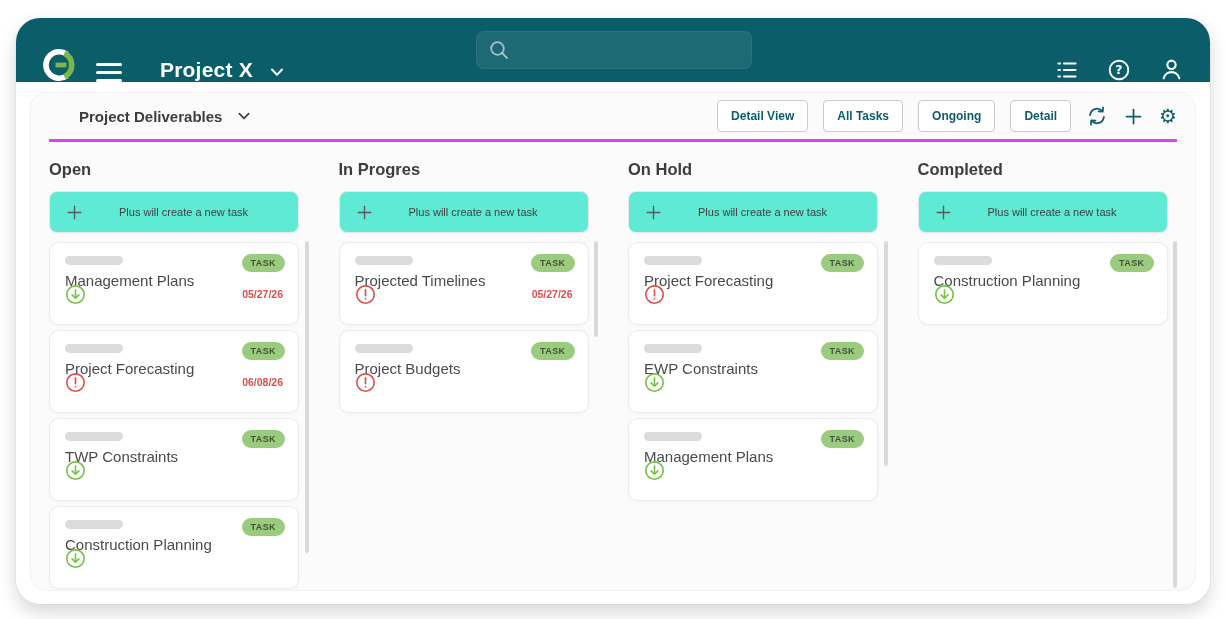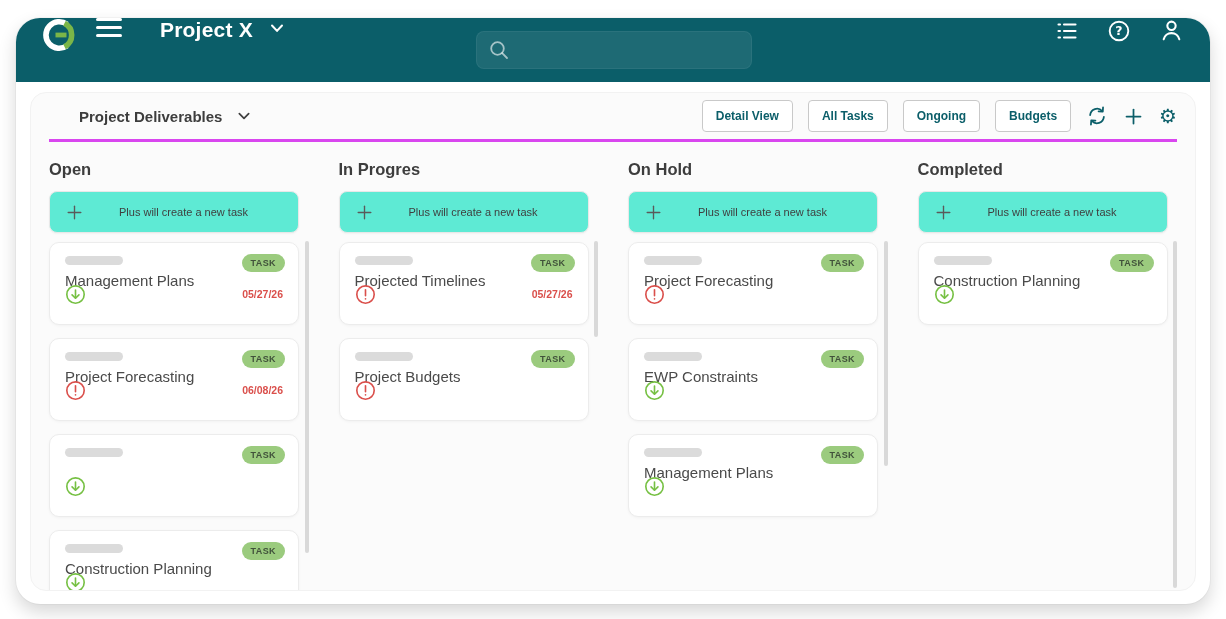--- a/index.html
+++ b/index.html
@@ -14,21 +14,21 @@
     --txt-title:#4A4A4A;
   }
   *{box-sizing:border-box;margin:0;padding:0;}
   html,body{width:1226px;height:619px;background:#ffffff;overflow:hidden;
     font-family:"Liberation Sans","DejaVu Sans",sans-serif;}
   .window{position:absolute;left:16px;top:18px;width:1194px;height:586px;
     background:#fff;border-radius:24px;
     box-shadow:0 8px 18px rgba(0,0,0,.16),0 0 0 1px rgba(0,0,0,.03);}
   
   .appbar{position:relative;height:64px;background:var(--teal);
-    border-radius:24px 24px 0 0;display:flex;align-items:flex-start;padding:0 26px;}
+    border-radius:24px 24px 0 0;display:flex;align-items:flex-end;padding:0 26px;}
   .logo{width:34px;height:34px;flex:0 0 auto;}
   .hamburger{margin-left:20px;display:flex;flex-direction:column;gap:5px;cursor:pointer;}
   .hamburger span{display:block;width:26px;height:3px;background:#fff;border-radius:2px;}
   .app-title{margin-left:38px;color:#fff;font-size:21px;font-weight:bold;letter-spacing:.2px;}
   .title-chev{margin-left:14px;display:flex;align-items:center;}
   .search{position:absolute;left:460px;top:13px;width:276px;height:38px;
     background:rgba(255,255,255,.08);border:1px solid rgba(255,255,255,.06);
     border-radius:8px;display:flex;align-items:center;padding:0 10px;}
   .search input{flex:1;background:transparent;border:none;outline:none;color:#fff;
     font-size:14px;margin-left:8px;font-family:"Liberation Sans","DejaVu Sans",sans-serif;}
@@ -50,21 +50,21 @@
   .gear-glyph{font-size:20px;line-height:20px;color:var(--teal);
     font-family:"DejaVu Sans",sans-serif;}
   
   .board{display:flex;gap:30px;padding:12px 18px 0;}
   .column{width:262px;position:relative;}
   .col-title{font-size:16.5px;font-weight:bold;color:var(--txt-dark);margin-top:6px;}
   .newtask{margin-top:12px;width:250px;height:42px;background:#5eead4;border:1px solid #E8E8E8;
     border-radius:8px;display:flex;align-items:center;padding:0 15px;cursor:pointer;
     box-shadow:0 1px 2px rgba(0,0,0,.04);}
   .newtask .nt-label{flex:1;text-align:center;font-size:11px;color:#3F3F3F;}
-  .cards{margin-top:9px;display:flex;flex-direction:column;gap:13px;width:250px;}
+  .cards{margin-top:9px;display:flex;flex-direction:column;gap:5px;width:250px;}
   .card{position:relative;width:250px;height:83px;background:#fff;
     border:1px solid var(--card-border);border-radius:10px;padding:13px 15px;
     box-shadow:0 1px 3px rgba(0,0,0,.04);cursor:pointer;}
   .pill{width:58px;height:9px;background:#DBDBDB;border-radius:5px;}
   .badge{position:absolute;top:11px;right:13px;background:var(--badge-bg);
     color:var(--badge-text);font-size:9px;font-weight:bold;letter-spacing:.4px;
     padding:4px 9px;border-radius:9px;}
   .card-title{margin-top:7px;font-size:15px;color:var(--txt-title);white-space:nowrap;}
   .card-footer{position:absolute;left:15px;right:15px;bottom:20px;
     display:flex;align-items:center;justify-content:space-between;height:20px;}
@@ -141,21 +141,21 @@
         <span style="display:flex;">
           <svg width="16" height="16" viewBox="0 0 24 24" fill="none" stroke="#3F3F3F" stroke-width="2.6" stroke-linecap="round" stroke-linejoin="round">
               <polyline points="5,8.5 12,15.5 19,8.5"></polyline>
             </svg>
         </span>
       </div>
       <div class="toolbar-right">
         <button class="tbtn">Detail View</button>
         <button class="tbtn">All Tasks</button>
         <button class="tbtn">Ongoing</button>
-        <button class="tbtn">Budgets</button>
+        <button class="tbtn">Detail</button>
         <button class="ibtn" aria-label="refresh">
           <svg width="22" height="22" viewBox="0 0 24 24" fill="none" stroke="#0B5E69" stroke-width="1.9" stroke-linecap="round" stroke-linejoin="round">
               <path d="M4.5 11a7.6 7.6 0 0 1 13.2-4.4"></path>
               <polyline points="18.6,2.6 18.3,7.2 13.7,6.9"></polyline>
               <path d="M19.5 13a7.6 7.6 0 0 1-13.2 4.4"></path>
               <polyline points="5.4,21.4 5.7,16.8 10.3,17.1"></polyline>
             </svg>
         </button>
         <button class="ibtn" aria-label="add">
           <svg width="21" height="21" viewBox="0 0 24 24" fill="none" stroke="#0B5E69" stroke-width="2" stroke-linecap="round">
@@ -210,20 +210,21 @@
                     <line x1="11" y1="6" x2="11" y2="12.2"></line>
                     <line x1="11" y1="15.4" x2="11" y2="15.6"></line>
                   </svg>
       </span>
       <span class="date">06/08/26</span>
     </div>
   </div>
             <div class="card">
     <div class="pill"></div>
     <span class="badge">TASK</span>
+    <div class="card-title">TWP Constraints</div>
     <div class="card-footer">
       <span style="display:flex;">
         <svg width="21" height="21" viewBox="0 0 22 22" fill="none" stroke="#76C043" stroke-width="1.7" stroke-linecap="round" stroke-linejoin="round">
                     <circle cx="11" cy="11" r="9.1"></circle>
                     <line x1="11" y1="6.4" x2="11" y2="14.6"></line>
                     <polyline points="7.4,11.4 11,14.9 14.6,11.4"></polyline>
                   </svg>
       </span>
 
       <span class="date"></span>

